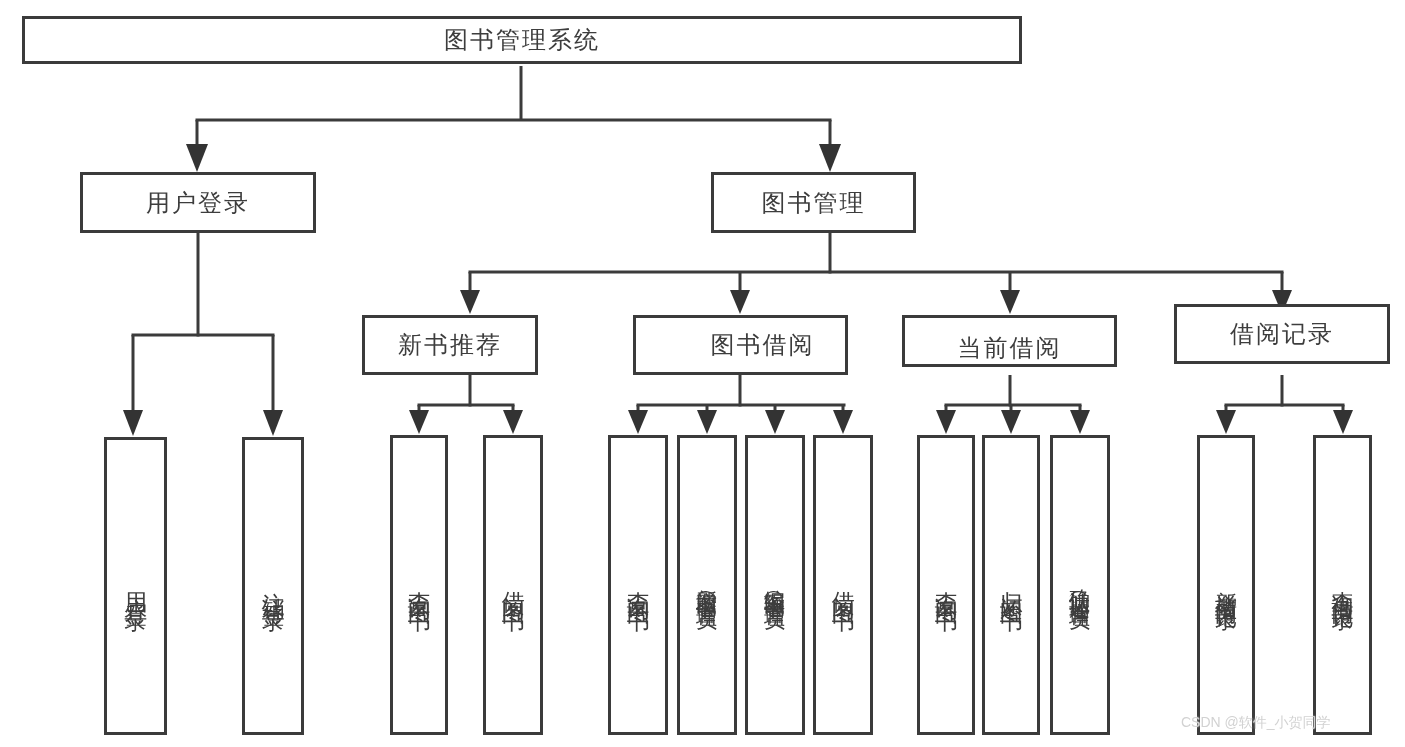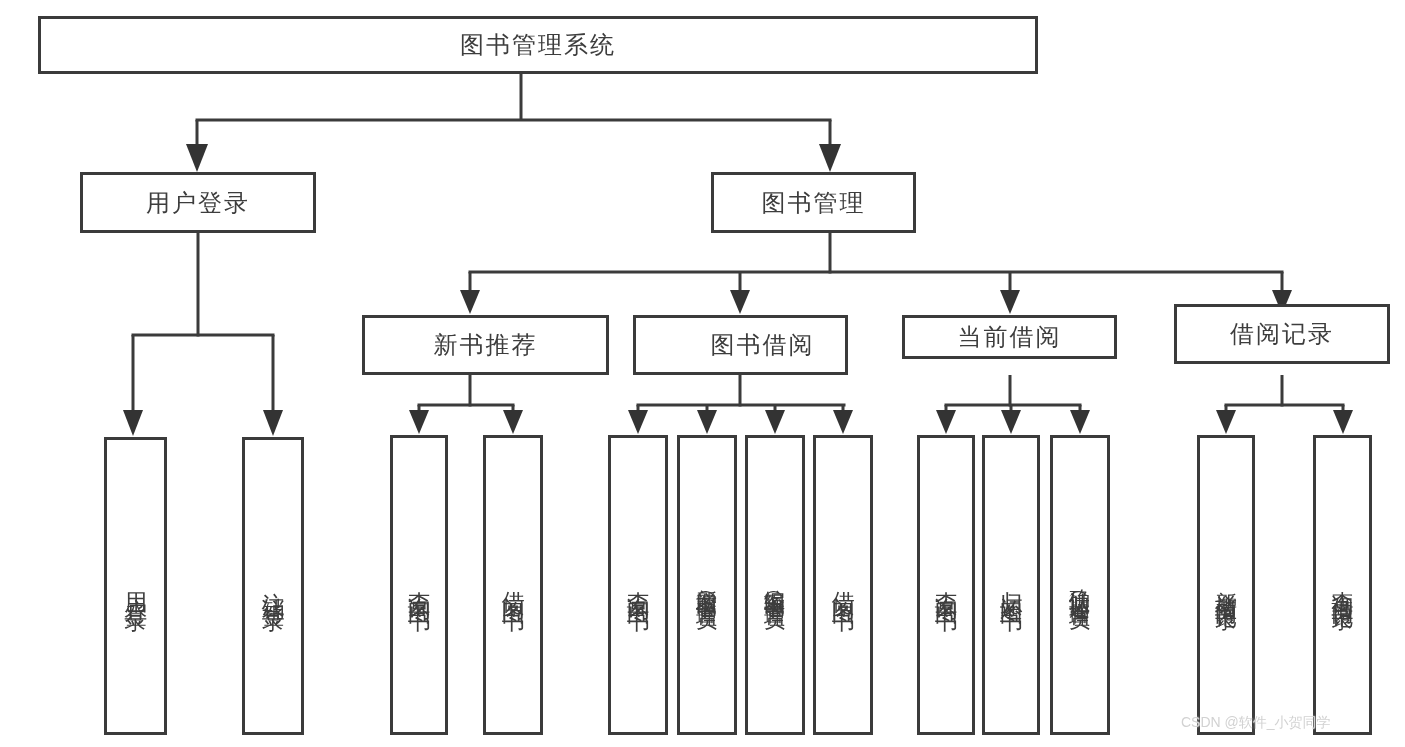--- a/index.html
+++ b/index.html
@@ -100,38 +100,38 @@
       <polygon points="765,410 785,410 775,434"></polygon>
       <polygon points="833,410 853,410 843,434"></polygon>
       <polygon points="936,410 956,410 946,434"></polygon>
       <polygon points="1001,410 1021,410 1011,434"></polygon>
       <polygon points="1070,410 1090,410 1080,434"></polygon>
       <polygon points="1216,410 1236,410 1226,434"></polygon>
       <polygon points="1333,410 1353,410 1343,434"></polygon>
     </g>
   </svg>
 
-  <div class="hbox" style="left:22px;top:16px;width:1000px;height:58px;margin-left:16px;">
+  <div class="hbox" style="left:22px;top:16px;width:1000px;height:48px;">
     <span>图书管理系统</span>
   </div>
 
   <div class="hbox" style="left:80px;top:172px;width:236px;height:61px;">
     <span>用户登录</span>
   </div>
   <div class="hbox" style="left:711px;top:172px;width:205px;height:61px;">
     <span>图书管理</span>
   </div>
 
-  <div class="hbox" style="left:362px;top:315px;width:247px;height:60px;">
+  <div class="hbox" style="left:362px;top:315px;width:176px;height:60px;">
     <span>新书推荐</span>
   </div>
   <div class="hbox" style="left:633px;top:315px;width:215px;height:60px;padding-left:44px;">
     <span>图书借阅</span>
   </div>
-  <div class="hbox" style="left:902px;top:315px;width:215px;height:44px;">
+  <div class="hbox" style="left:902px;top:315px;width:215px;height:52px;align-items:flex-end;">
     <span>当前借阅</span>
   </div>
   <div class="hbox" style="left:1174px;top:304px;width:216px;height:60px;">
     <span>借阅记录</span>
   </div>
 
   <div class="leaf" style="left:104px;top:437px;width:63px;height:298px;">
     <span>用户登录</span>
   </div>
   <div class="leaf" style="left:242px;top:437px;width:62px;height:298px;">

